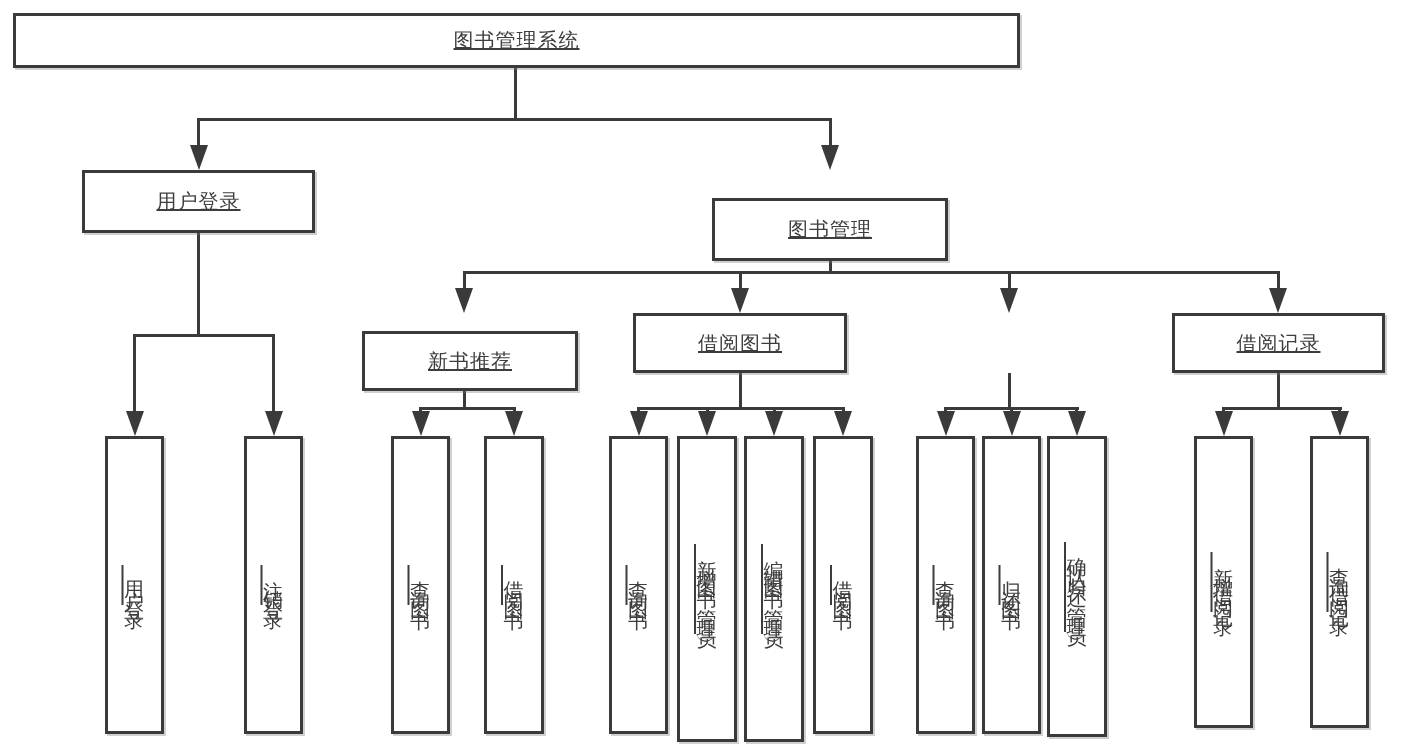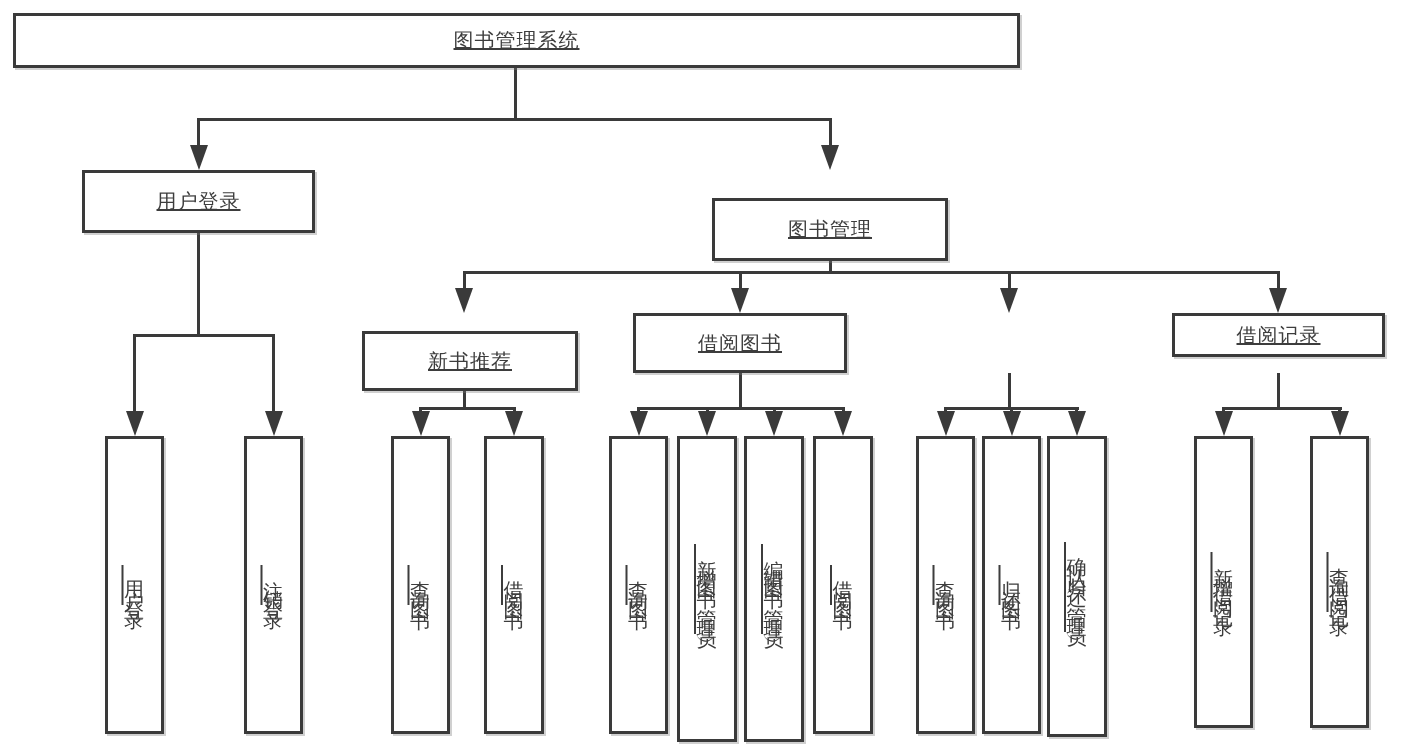--- a/index.html
+++ b/index.html
@@ -88,21 +88,21 @@
   <div class="arrow" style="left:1000px;top:288px;"></div>
   <div class="vline" style="left:1277px;top:271px;height:18px;"></div>
   <div class="arrow" style="left:1269px;top:288px;"></div>
 
   <div class="box hbox" style="left:362px;top:331px;width:216px;height:60px;">
     <span>新书推荐</span>
   </div>
   <div class="box hbox" style="left:633px;top:313px;width:214px;height:60px;">
     <span>借阅图书</span>
   </div>
-  <div class="box hbox" style="left:1172px;top:313px;width:213px;height:44px;">
+  <div class="box hbox" style="left:1172px;top:313px;width:213px;height:60px;">
     <span>借阅记录</span>
   </div>
 
   <div class="vline" style="left:463px;top:373px;height:37px;"></div>
   <div class="hline" style="left:419px;top:407px;width:97px;"></div>
   <div class="vline" style="left:419px;top:407px;height:8px;"></div>
   <div class="arrow" style="left:412px;top:411px;"></div>
   <div class="vline" style="left:513px;top:407px;height:8px;"></div>
   <div class="arrow" style="left:505px;top:411px;"></div>
 

